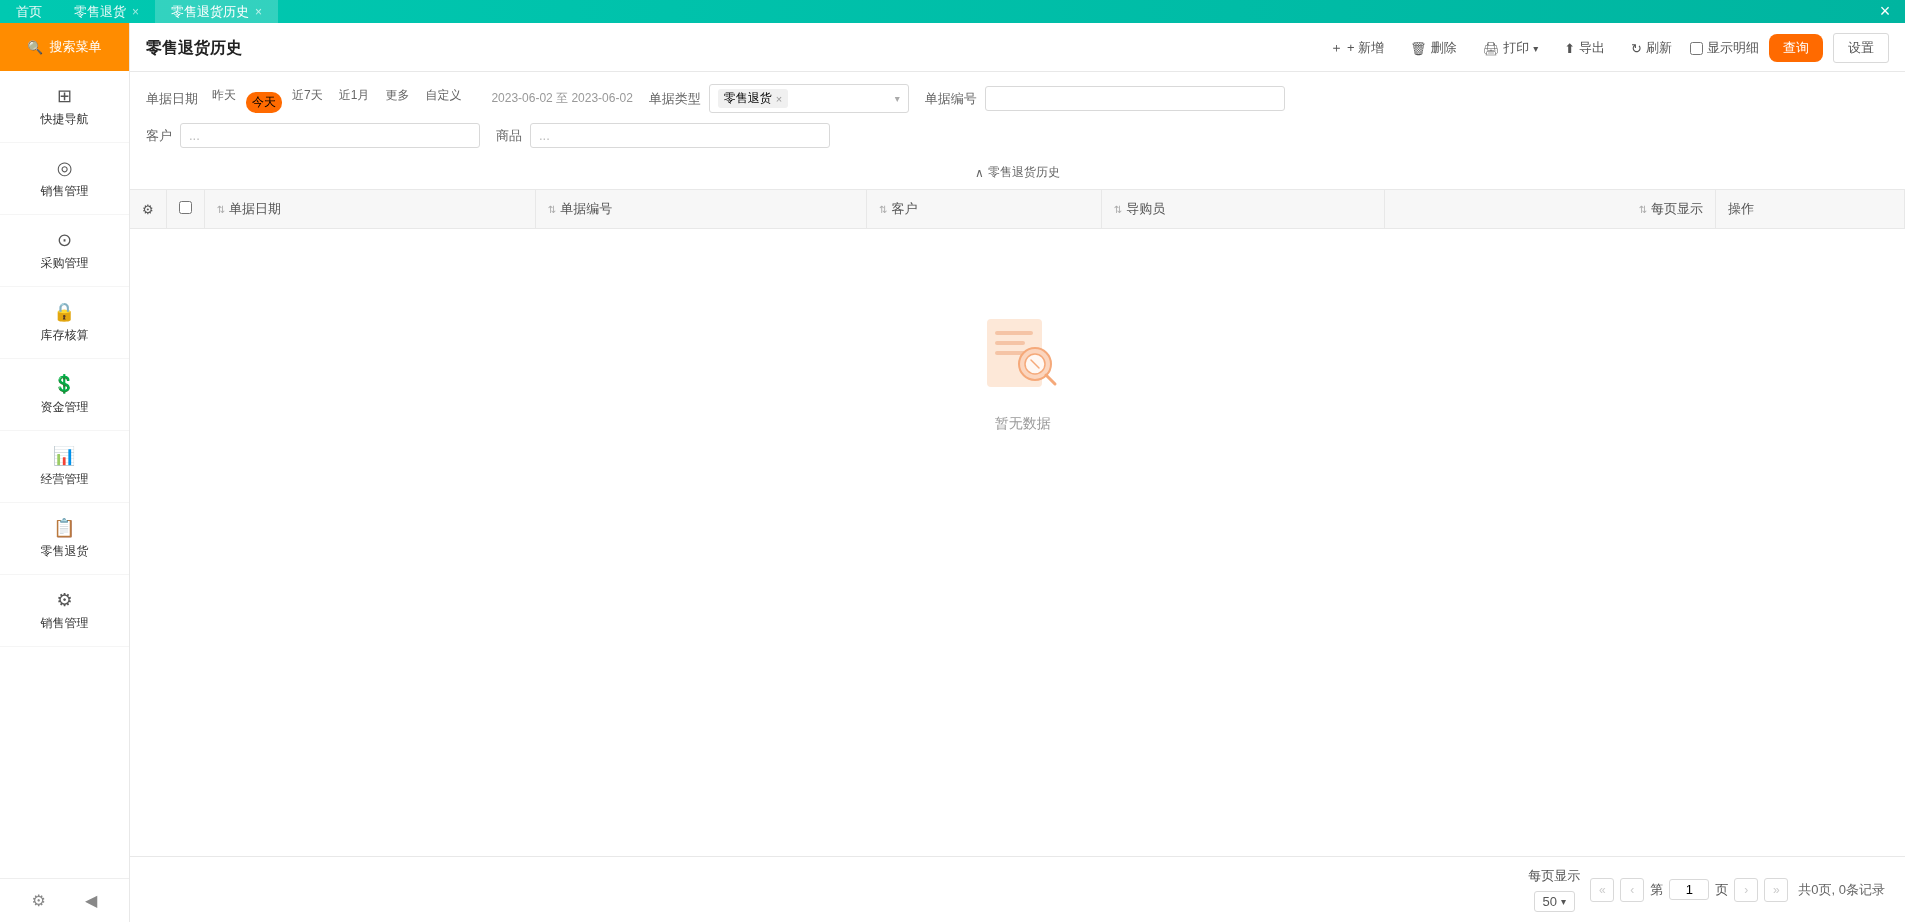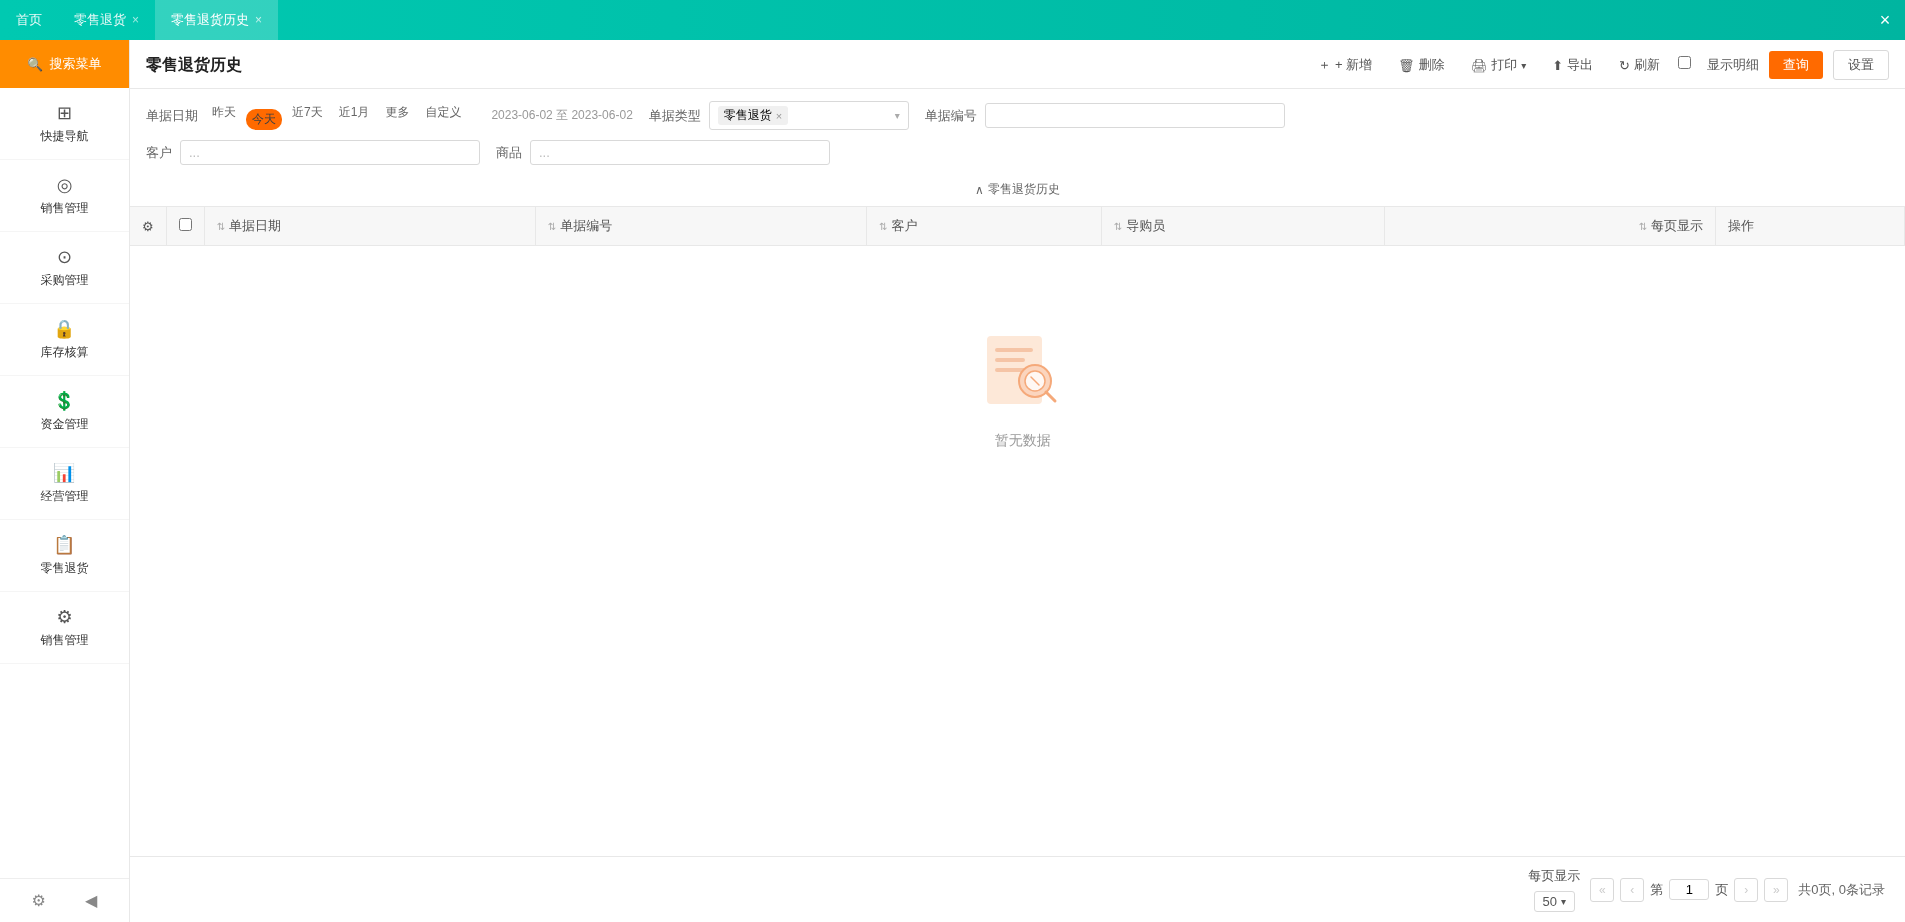--- a/index.html
+++ b/index.html
@@ -1,20 +1,20 @@
 <!DOCTYPE html>
 <html><head>
   <meta charset="utf-8">
   <style>
     * { box-sizing: border-box; margin: 0; padding: 0; font-family: 'Microsoft YaHei', Arial, sans-serif; }
     body { width: 1905px; height: 922px; overflow: hidden; display: flex; flex-direction: column; background: #f0f2f5; }
 
     
     .topbar {
-      height: 40px;
+      height: 23px;
       background: linear-gradient(90deg, #00c9b1 0%, #00b5a0 100%);
       display: flex;
       align-items: center;
       flex-shrink: 0;
     }
     .topbar-tabs {
       display: flex;
       align-items: stretch;
       height: 100%;
       flex: 1;
@@ -145,33 +145,33 @@
       font-size: 13px;
       color: #555;
       cursor: pointer;
       padding: 4px 8px;
       border-radius: 3px;
     }
     .toolbar-btn.primary {
       background: #ff6a00;
       color: white;
       padding: 5px 14px;
-      border-radius: 3px;
+      border-radius: 8px;
     }
     .toolbar-btn.secondary {
       background: #fff;
       border: 1px solid #d9d9d9;
       color: #555;
       padding: 5px 14px;
       border-radius: 3px;
     }
     .checkbox-display {
       display: flex;
-      align-items: flex-start;
-      gap: 16px;
+      align-items: center;
+      gap: 4px;
       font-size: 13px;
       color: #555;
     }
 
     
     .filter-area {
       background: #fff;
       padding: 12px 16px 0 16px;
       border-bottom: 1px solid #e8e8e8;
     }
@@ -198,21 +198,21 @@
     }
     .date-btn {
       font-size: 12px;
       color: #666;
       cursor: pointer;
       padding: 2px 6px;
       border-radius: 3px;
     }
     .date-btn.active {
       background: #ff6a00;
-      color: #404040;
+      color: #000000;
       border-radius: 10px;
       margin-top: 7px;
     }
     .date-range-text {
       font-size: 12px;
       color: #999;
       margin-left: 16px;
     }
     .filter-select {
       display: flex;

